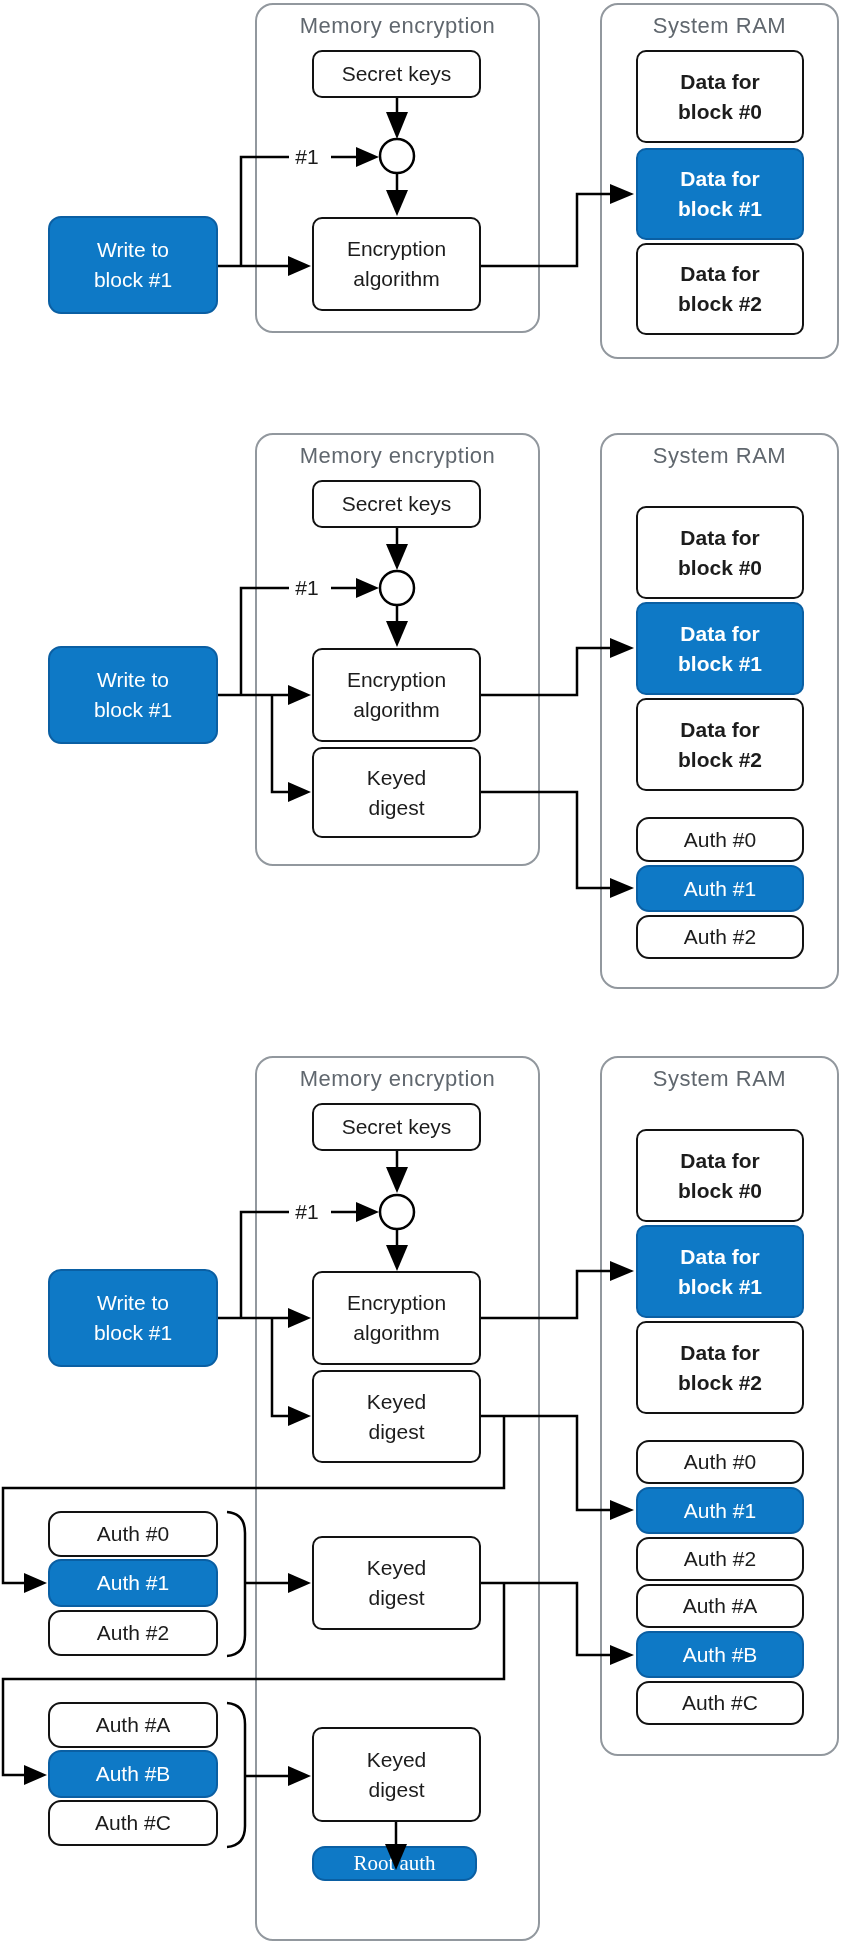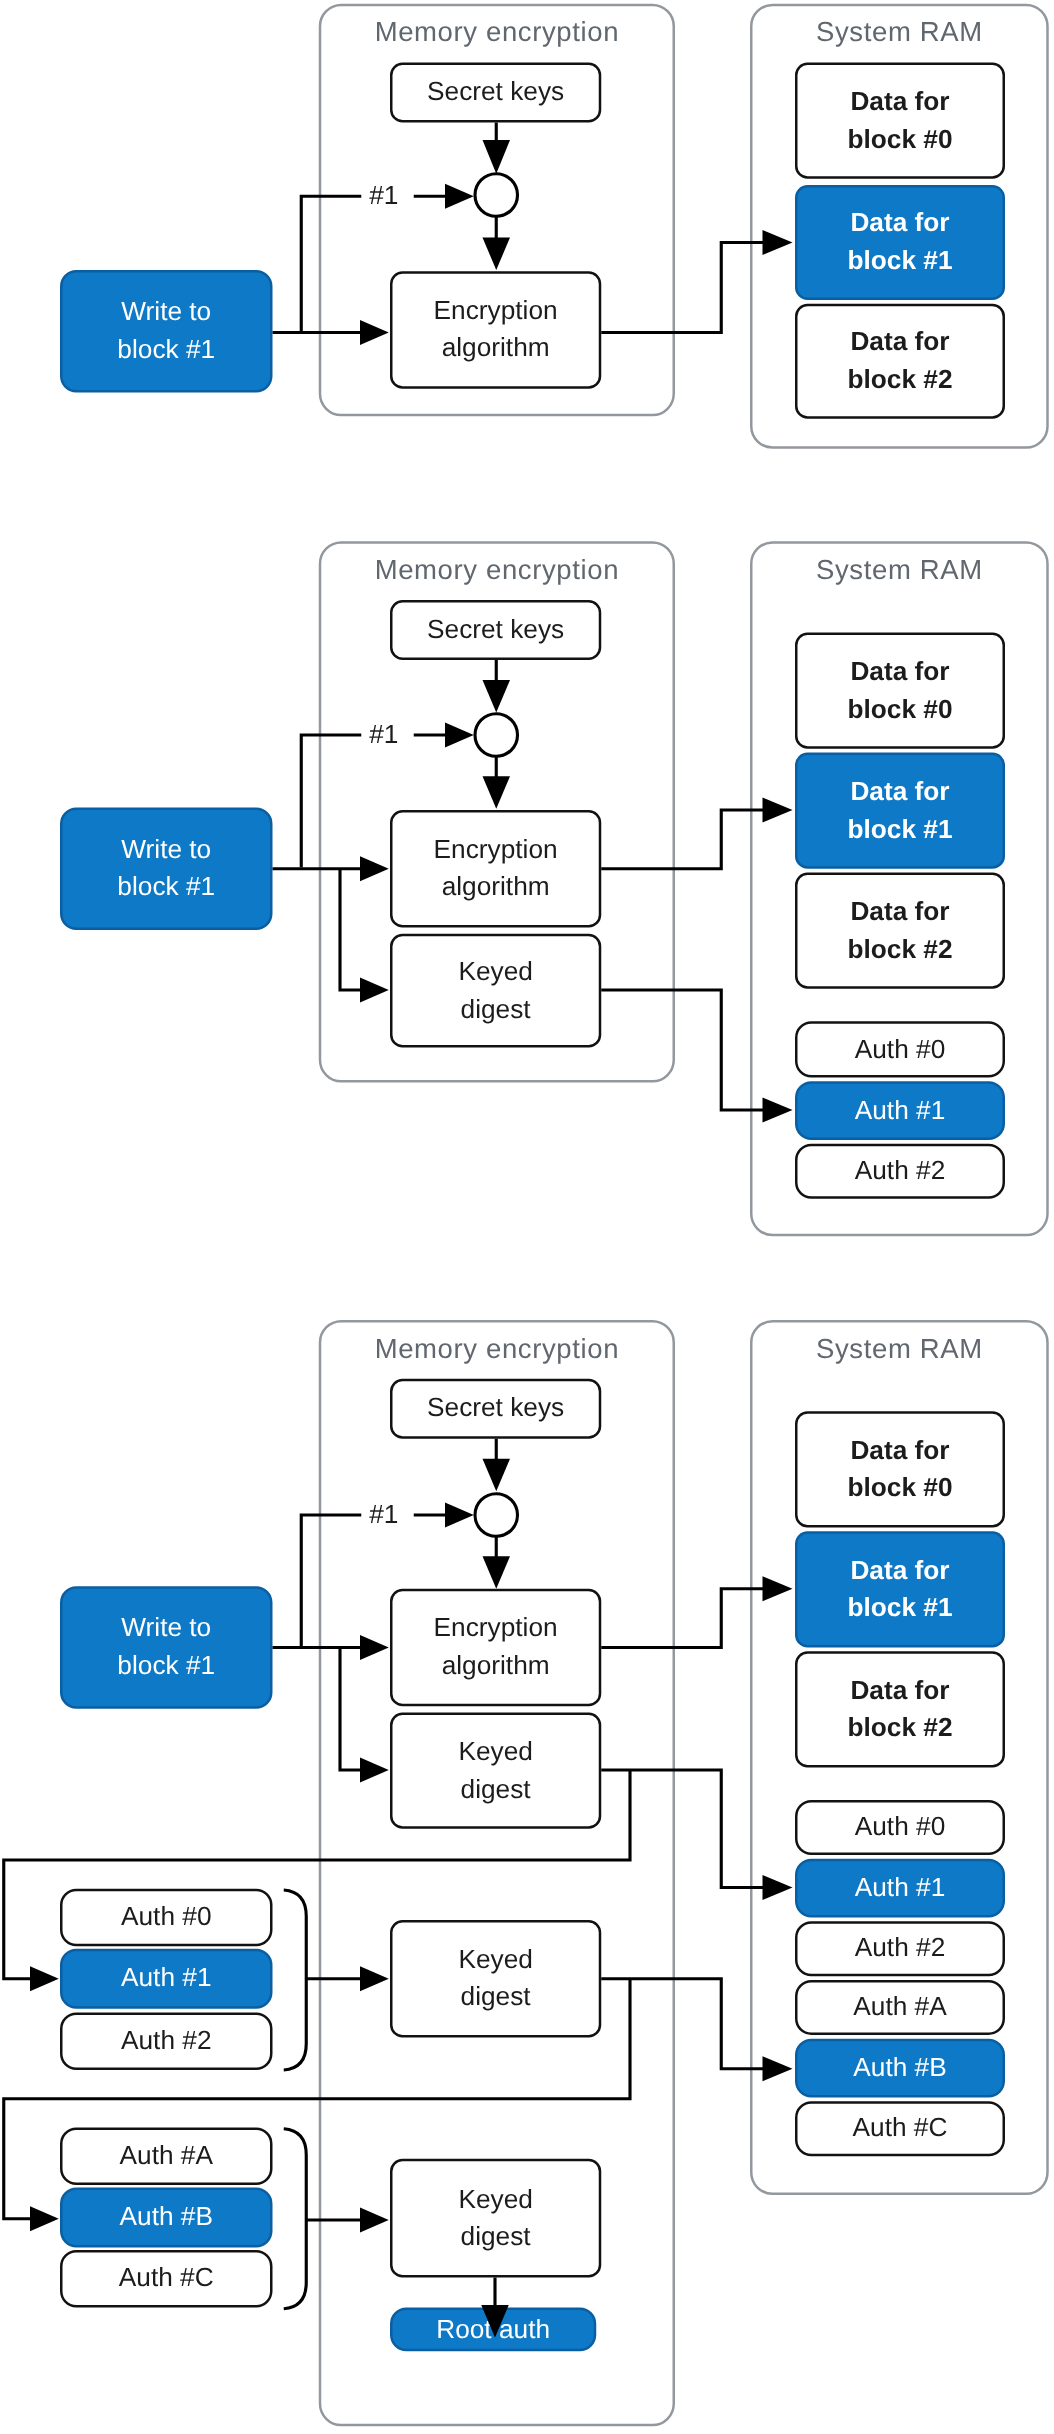--- a/index.html
+++ b/index.html
@@ -92,21 +92,21 @@
   </div>
   <div class="box" style="left:312px;top:1370px;width:169px;height:93px;">
     <span class="in w80">Keyed digest</span>
   </div>
   <div class="box" style="left:312px;top:1536px;width:169px;height:94px;">
     <span class="in w80">Keyed digest</span>
   </div>
   <div class="box" style="left:312px;top:1727px;width:169px;height:95px;">
     <span class="in w80">Keyed digest</span>
   </div>
-  <div class="box blue r12" style="left:312px;top:1846px;width:165px;height:35px;">Root auth</div>
+  <div class="box blue r12" style="left:312px;top:1846px;width:165px;height:35px;font-family:Liberation Serif, serif;">Root auth</div>
   <div class="box blue r12" style="left:48px;top:1269px;width:170px;height:98px;">
     <span class="in w100">Write to block #1</span>
   </div>
 
   <div class="box" style="left:636px;top:1129px;width:168px;height:93px;">
     <span class="in w105">Data for block #0</span>
   </div>
   <div class="box blue" style="left:636px;top:1225px;width:168px;height:93px;">
     <span class="in w105">Data for block #1</span>
   </div>

